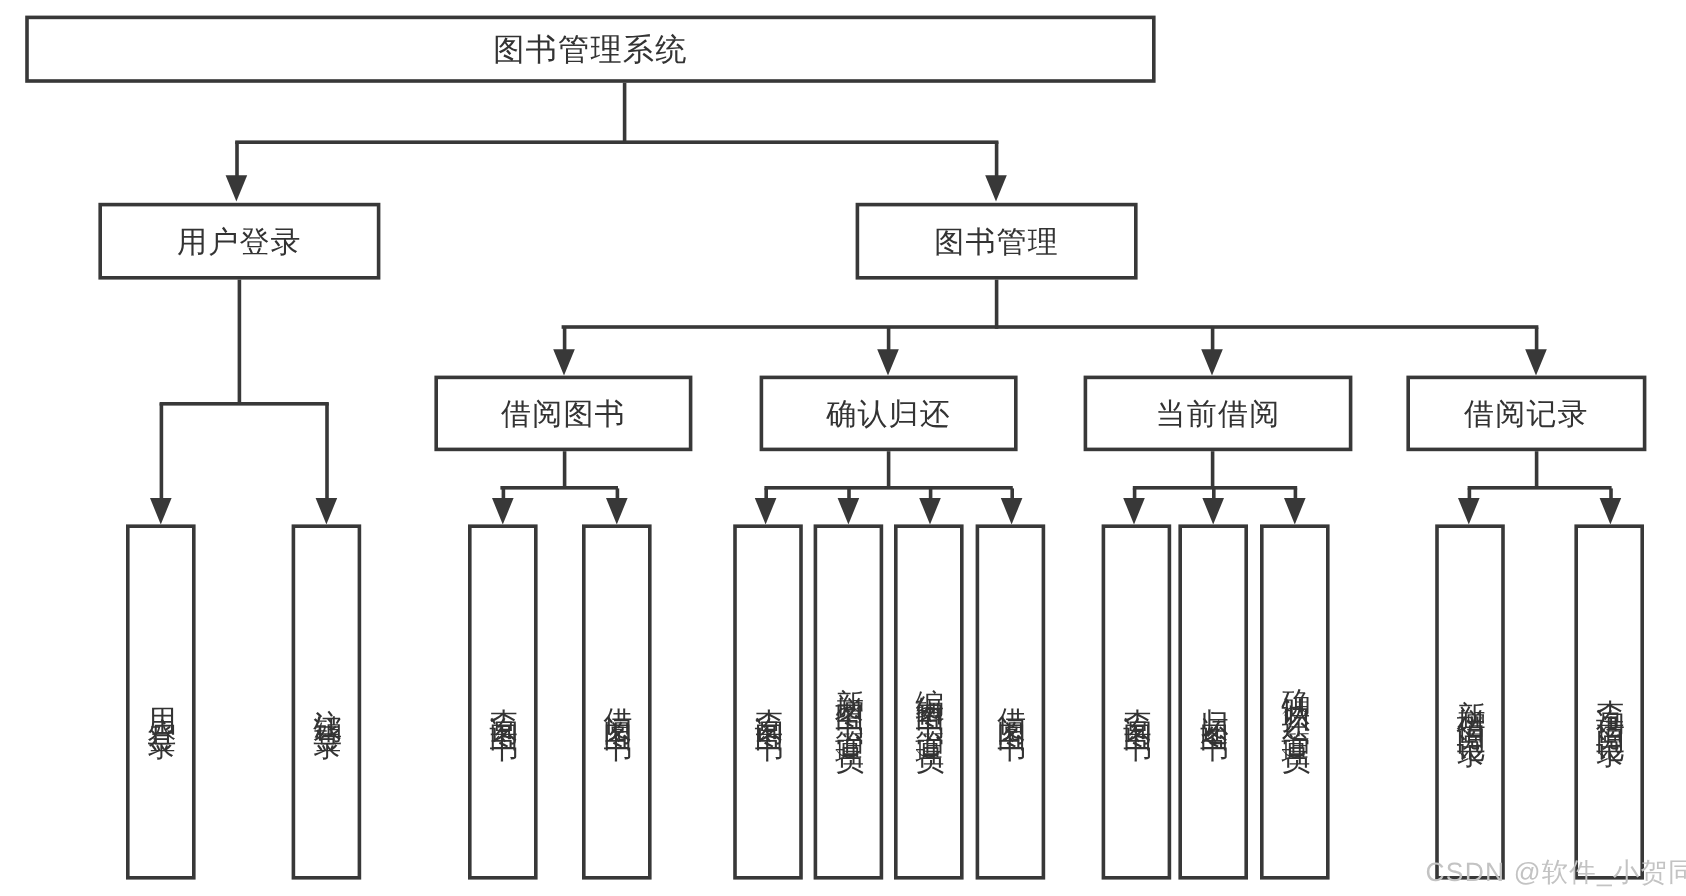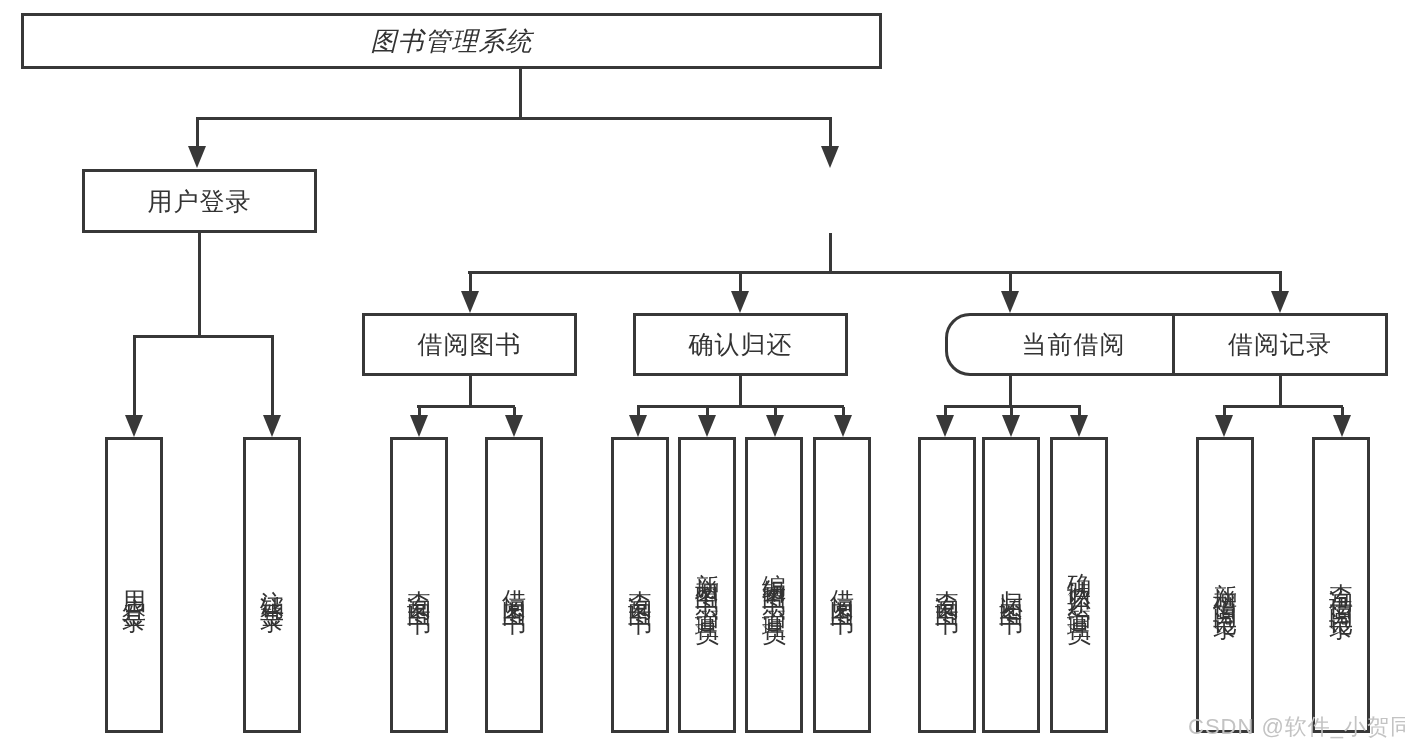--- a/index.html
+++ b/index.html
@@ -44,32 +44,33 @@
     letter-spacing:1px;
     white-space:nowrap;
     z-index:10;
   }
 </style>
 </head>
 <body>
 
 <div id="canvas">
 
-  <div class="box root-box" style="left:21px;top:13px;width:861px;height:56px;font-style:italic;">图书管理系统</div>
+  <div class="box root-box" style="left:21px;top:13px;width:942px;height:56px;">图书管理系统</div>
 
   <div>
     <div class="vline" style="left:519px;top:69px;height:49px;"></div>
     <div class="hline" style="left:196px;top:117px;width:636px;"></div>
     <div class="vline" style="left:196px;top:118px;height:29px;"></div>
     <div class="arrowhead" style="left:188px;top:146px;"></div>
     <div class="vline" style="left:829px;top:118px;height:29px;"></div>
     <div class="arrowhead" style="left:821px;top:146px;"></div>
   </div>
 
   <div class="box hbox" style="left:82px;top:169px;width:235px;height:64px;">用户登录</div>
+  <div class="box hbox" style="left:713px;top:169px;width:235px;height:64px;">图书管理</div>
 
   <div>
     <div class="vline" style="left:198px;top:233px;height:104px;"></div>
     <div class="hline" style="left:133px;top:335px;width:141px;"></div>
     <div class="vline" style="left:133px;top:336px;height:80px;"></div>
     <div class="arrowhead" style="left:125px;top:415px;"></div>
     <div class="vline" style="left:271px;top:336px;height:80px;"></div>
     <div class="arrowhead" style="left:263px;top:415px;"></div>
   </div>
 
@@ -81,22 +82,22 @@
     <div class="vline" style="left:739px;top:273px;height:19px;"></div>
     <div class="arrowhead" style="left:731px;top:291px;"></div>
     <div class="vline" style="left:1009px;top:273px;height:19px;"></div>
     <div class="arrowhead" style="left:1001px;top:291px;"></div>
     <div class="vline" style="left:1279px;top:273px;height:19px;"></div>
     <div class="arrowhead" style="left:1271px;top:291px;"></div>
   </div>
 
   <div class="box hbox" style="left:362px;top:313px;width:215px;height:63px;">借阅图书</div>
   <div class="box hbox" style="left:633px;top:313px;width:215px;height:63px;">确认归还</div>
-  <div class="box hbox" style="left:945px;top:313px;width:257px;height:63px;border-radius:25px;">当前借阅</div>
-  <div class="box hbox" style="left:1172px;top:313px;width:216px;height:63px;">借阅记录</div>
+  <div class="box hbox" style="left:903px;top:313px;width:224px;height:63px;">当前借阅</div>
+  <div class="box hbox" style="left:1172px;top:313px;width:200px;height:63px;">借阅记录</div>
 
   <div>
     <div class="vline" style="left:469px;top:376px;height:31px;"></div>
     <div class="hline" style="left:417px;top:405px;width:98px;"></div>
     <div class="vline" style="left:418px;top:407px;height:10px;"></div>
     <div class="arrowhead" style="left:410px;top:415px;"></div>
     <div class="vline" style="left:513px;top:407px;height:10px;"></div>
     <div class="arrowhead" style="left:505px;top:415px;"></div>
   </div>
 

